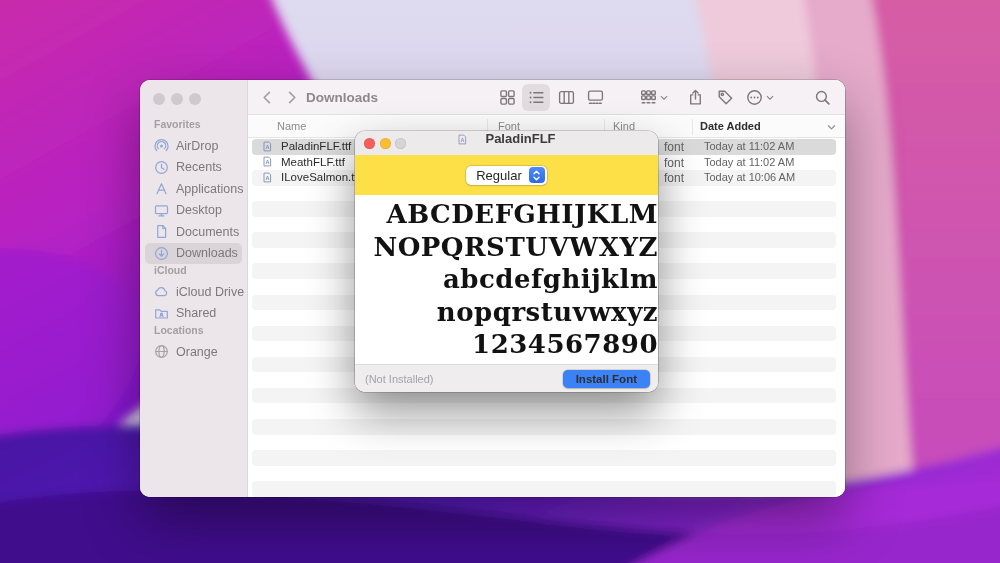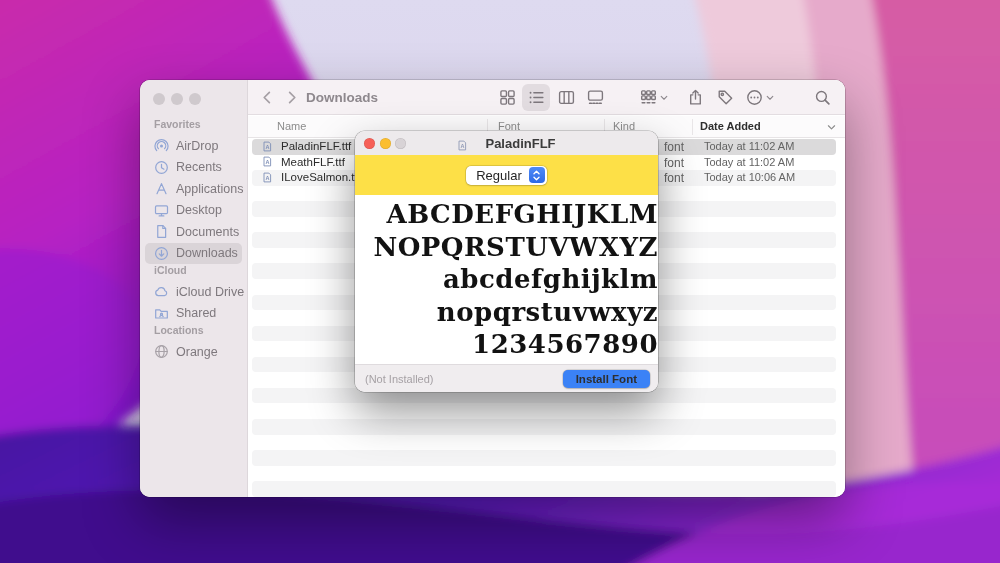--- a/index.html
+++ b/index.html
@@ -51,21 +51,21 @@
 .row.stripe{background:#f4f4f5}
 .row.sel{background:#dbdadb}
 .row span{position:absolute;top:1px;font-size:11.5px;color:#2c2c2c;white-space:nowrap}
 .row .f-ic{left:10px;top:1.5px;width:11px;height:12.5px;color:#7d8eb6}
 .row .f-name{left:29px}
 .row .f-kind{left:412px;font-size:12px;color:#636363}
 .row .f-date{left:452px;font-size:11px;color:#636363}
 
 .preview{left:355px;top:131px;width:303px;height:261px;background:#fff;z-index:5;
   box-shadow:0 0 0 .6px rgba(0,0,0,.3),0 20px 45px rgba(0,0,0,.42)}
-.p-titlebar{position:relative;height:24px;background:#edeaec;display:flex;align-items:center;justify-content:center;gap:17px}
+.p-titlebar{position:relative;height:24px;background:#edeaec;display:flex;justify-content:center;gap:17px}
 .p-traffic{position:absolute;left:9px;top:6.5px;display:flex;gap:4.5px}
 .tl2{width:11px;height:11px;border-radius:50%;box-shadow:inset 0 0 0 .5px rgba(0,0,0,.12)}
 .tl2.red{background:#f65f57}
 .tl2.yellow{background:#fbbe2e}
 .tl2.gray{background:#d8d3d6}
 .p-ticon{width:11px;height:13px;color:#8f99b5}
 .p-title{font-size:13px;font-weight:700;color:#3b3b3b}
 .p-strip{height:40px;background:#fde047;display:flex;align-items:center;justify-content:center}
 .popup{display:flex;align-items:center;background:#fff;border-radius:5px;
   box-shadow:0 0 0 .6px rgba(0,0,0,.18),0 .5px 2px rgba(0,0,0,.14);padding:1.5px 2px 1.5px 10px;gap:7px}

